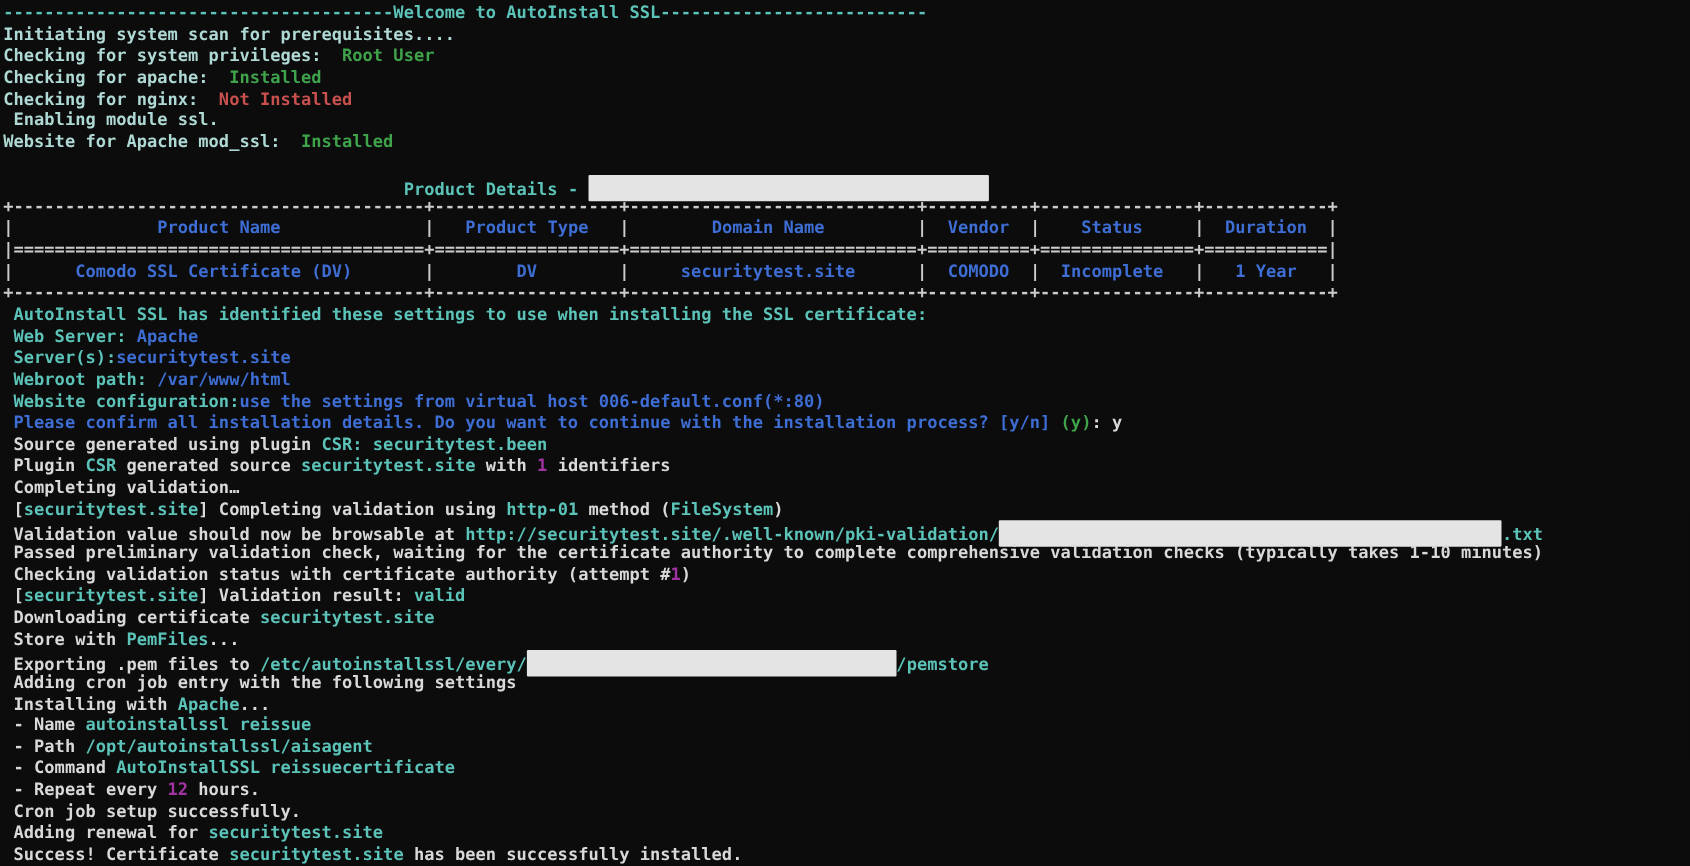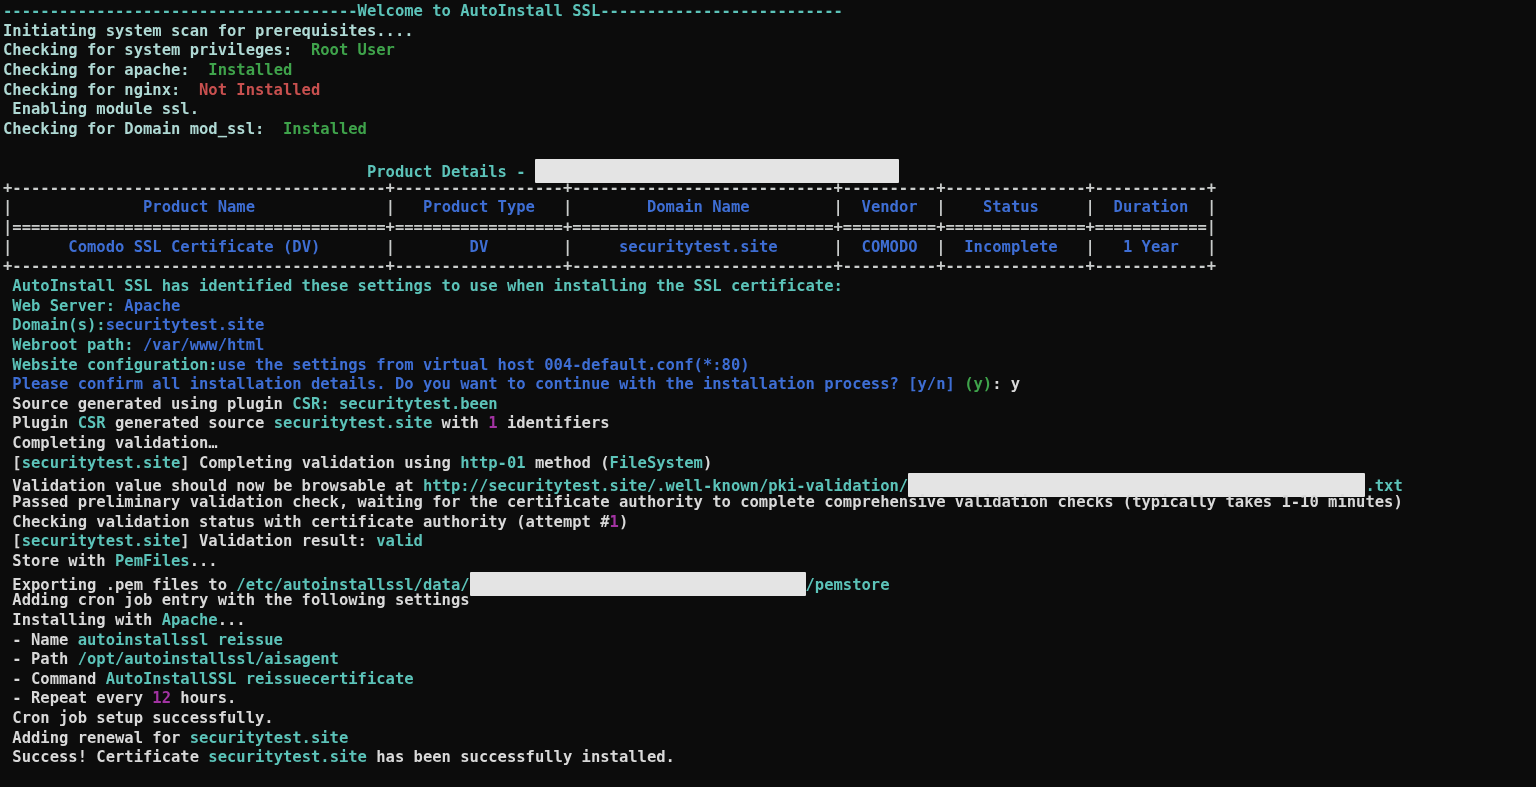--- a/index.html
+++ b/index.html
@@ -35,44 +35,45 @@
 </head>
 <body>
 
 <div id="terminal">
     <div class="line"><span class="c-teal">--------------------------------------Welcome to AutoInstall SSL--------------------------</span></div>
     <div class="line"><span class="c-pale">Initiating system scan for prerequisites....</span></div>
     <div class="line"><span class="c-pale">Checking for system privileges:  </span><span class="c-green">Root User</span></div>
     <div class="line"><span class="c-pale">Checking for apache:  </span><span class="c-green">Installed</span></div>
     <div class="line"><span class="c-pale">Checking for nginx:  </span><span class="c-red">Not Installed</span></div>
     <div class="line"><span class="c-pale"> Enabling module ssl.</span></div>
-    <div class="line"><span class="c-pale">Checking for Domain mod_ssl:  </span><span class="c-green">Installed</span></div>
+    <div class="line"><span class="c-pale">Website for Apache mod_ssl:  </span><span class="c-green">Installed</span></div>
     <div class="line"> </div>
     <div class="line"><span class="c-white">                                       </span><span class="c-teal">Product Details - </span><span class="redact" style="width: 39ch;"></span></div>
     <div class="line"><span class="c-border">+----------------------------------------+------------------+----------------------------+----------+---------------+------------+</span></div>
     <div class="line"><span class="c-border">|</span><span class="c-blue">              Product Name              </span><span class="c-border">|</span><span class="c-blue">   Product Type   </span><span class="c-border">|</span><span class="c-blue">        Domain Name         </span><span class="c-border">|</span><span class="c-blue">  Vendor  </span><span class="c-border">|</span><span class="c-blue">    Status     </span><span class="c-border">|</span><span class="c-blue">  Duration  </span><span class="c-border">|</span></div>
     <div class="line"><span class="c-border">|========================================+==================+============================+==========+===============+============|</span></div>
     <div class="line"><span class="c-border">|</span><span class="c-blue">      Comodo SSL Certificate (DV)       </span><span class="c-border">|</span><span class="c-blue">        DV        </span><span class="c-border">|</span><span class="c-blue">     securitytest.site      </span><span class="c-border">|</span><span class="c-blue">  COMODO  </span><span class="c-border">|</span><span class="c-blue">  Incomplete   </span><span class="c-border">|</span><span class="c-blue">   1 Year   </span><span class="c-border">|</span></div>
     <div class="line"><span class="c-border">+----------------------------------------+------------------+----------------------------+----------+---------------+------------+</span></div>
     <div class="line"><span class="c-teal"> AutoInstall SSL has identified these settings to use when installing the SSL certificate:</span></div>
     <div class="line"><span class="c-teal"> Web Server: </span><span class="c-blue">Apache</span></div>
-    <div class="line"><span class="c-teal"> Domain(s):</span><span class="c-blue">securitytest.site</span></div>
+    <div class="line"><span class="c-teal"> Server(s):</span><span class="c-blue">securitytest.site</span></div>
     <div class="line"><span class="c-teal"> Webroot path: </span><span class="c-blue">/var/www/html</span></div>
-    <div class="line"><span class="c-teal"> Website configuration:</span><span class="c-blue">use the settings from virtual host 004-default.conf(*:80)</span></div>
+    <div class="line"><span class="c-teal"> Website configuration:</span><span class="c-blue">use the settings from virtual host 006-default.conf(*:80)</span></div>
     <div class="line"><span class="c-blue"> Please confirm all installation details. Do you want to continue with the installation process? [y/n] </span><span class="c-green">(y)</span><span class="c-white">: y</span></div>
     <div class="line"><span class="c-white"> Source generated using plugin </span><span class="c-teal">CSR: securitytest.been</span></div>
     <div class="line"><span class="c-white"> Plugin </span><span class="c-teal">CSR</span><span class="c-white"> generated source </span><span class="c-teal">securitytest.site</span><span class="c-white"> with </span><span class="c-magenta">1</span><span class="c-white"> identifiers</span></div>
     <div class="line"><span class="c-white"> Completing validation…</span></div>
     <div class="line"><span class="c-white"> [</span><span class="c-teal">securitytest.site</span><span class="c-white">] Completing validation using </span><span class="c-teal">http-01</span><span class="c-white"> method (</span><span class="c-teal">FileSystem</span><span class="c-white">)</span></div>
     <div class="line"><span class="c-white"> Validation value should now be browsable at </span><span class="c-teal">http://securitytest.site/.well-known/pki-validation/</span><span class="redact" style="width: 49ch;"></span><span class="c-teal">.txt</span></div>
     <div class="line"><span class="c-white"> Passed preliminary validation check, waiting for the certificate authority to complete comprehensive validation checks (typically takes 1-10 minutes)</span></div>
     <div class="line"><span class="c-white"> Checking validation status with certificate authority (attempt #</span><span class="c-magenta">1</span><span class="c-white">)</span></div>
     <div class="line"><span class="c-white"> [</span><span class="c-teal">securitytest.site</span><span class="c-white">] Validation result: </span><span class="c-teal">valid</span></div>
+    <div class="line"><span class="c-white"> Downloading certificate </span><span class="c-teal">securitytest.site</span></div>
     <div class="line"><span class="c-white"> Store with </span><span class="c-teal">PemFiles</span><span class="c-white">...</span></div>
-    <div class="line"><span class="c-white"> Exporting .pem files to </span><span class="c-teal">/etc/autoinstallssl/data/</span><span class="redact" style="width: 36ch;"></span><span class="c-teal">/pemstore</span></div>
+    <div class="line"><span class="c-white"> Exporting .pem files to </span><span class="c-teal">/etc/autoinstallssl/every/</span><span class="redact" style="width: 36ch;"></span><span class="c-teal">/pemstore</span></div>
     <div class="line"><span class="c-white"> Adding cron job entry with the following settings</span></div>
     <div class="line"><span class="c-white"> Installing with </span><span class="c-teal">Apache</span><span class="c-white">...</span></div>
     <div class="line"><span class="c-white"> - Name </span><span class="c-teal">autoinstallssl reissue</span></div>
     <div class="line"><span class="c-white"> - Path </span><span class="c-teal">/opt/autoinstallssl/aisagent</span></div>
     <div class="line"><span class="c-white"> - Command </span><span class="c-teal">AutoInstallSSL reissuecertificate</span></div>
     <div class="line"><span class="c-white"> - Repeat every </span><span class="c-magenta">12</span><span class="c-white"> hours.</span></div>
     <div class="line"><span class="c-white"> Cron job setup successfully.</span></div>
     <div class="line"><span class="c-white"> Adding renewal for </span><span class="c-teal">securitytest.site</span></div>
     <div class="line"><span class="c-white"> Success! Certificate </span><span class="c-teal">securitytest.site</span><span class="c-white"> has been successfully installed.</span></div>
   </div>

